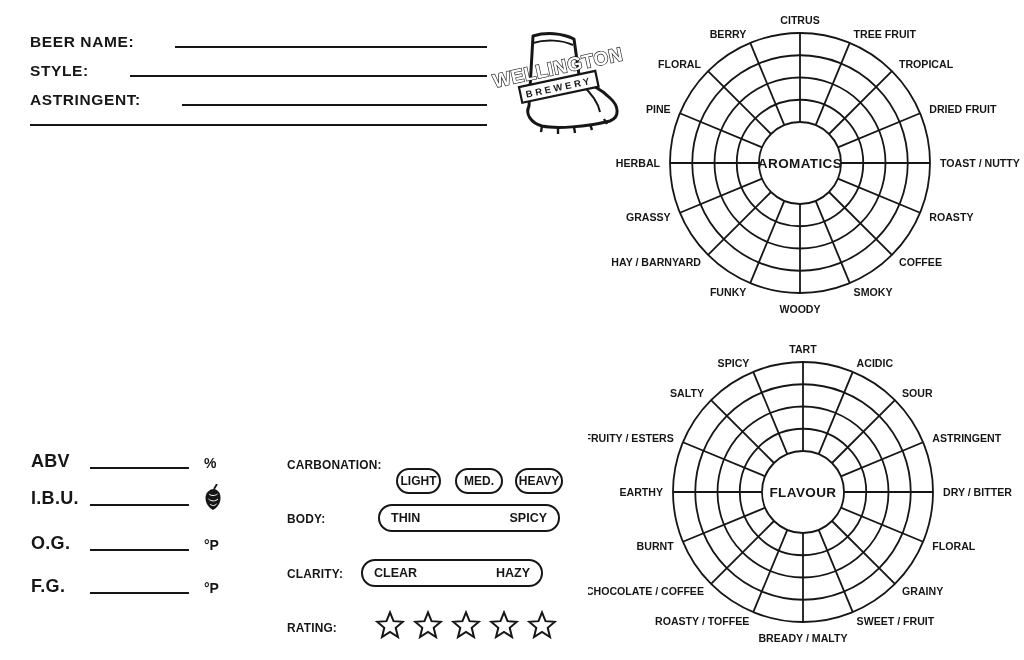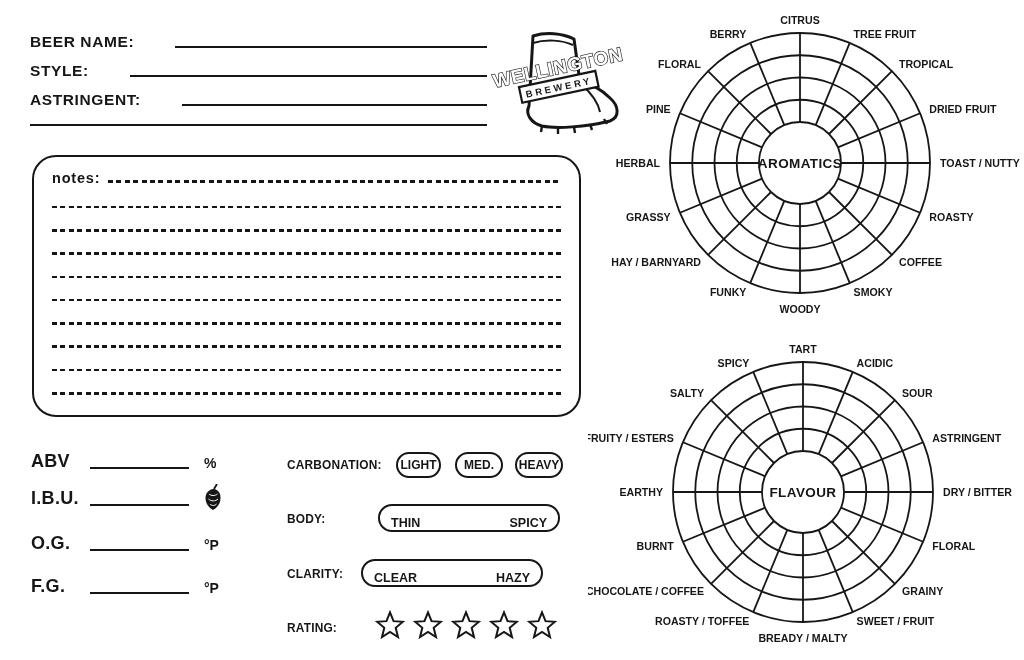--- a/index.html
+++ b/index.html
@@ -31,26 +31,26 @@
   .s-label{font-weight:700;font-size:18px;letter-spacing:.3px;line-height:1;min-width:49px;white-space:nowrap;}
   .s-line{flex:1;border-bottom:2.2px solid #161616;margin:0 15px 1px 10px;}
   .s-unit{width:42px;font-weight:700;font-size:14px;line-height:1;}
   .s-unit svg{margin-bottom:-7px;}
   
   .controls{position:absolute;left:287px;top:444px;width:300px;height:212px;}
   .c-label{position:absolute;left:0;font-weight:700;font-size:12.8px;letter-spacing:.2px;
     transform:scaleX(.93);transform-origin:0 100%;white-space:nowrap;}
   .cl1{top:13px}.cl2{top:67px}.cl3{top:122px}.cl4{top:176px}
   .pill{position:absolute;border:2.2px solid #161616;border-radius:14px;display:flex;
-    align-items:center;justify-content:center;font-weight:700;font-size:12px;box-sizing:border-box;}
+    align-items:center;justify-content:center;font-weight:700;font-size:12px;box-sizing:border-box;margin-top:16px;}
   .p-light{left:109px;top:8px;width:45px;height:26px;}
   .p-med{left:168px;top:8px;width:48px;height:26px;}
   .p-heavy{left:228px;top:8px;width:48px;height:26px;}
   .pill-long{position:absolute;border:2.2px solid #161616;border-radius:15px;display:flex;
-    align-items:flex-end;justify-content:space-between;padding:0 11px;font-weight:700;
+    align-items:center;justify-content:space-between;padding:0 11px;font-weight:700;
     font-size:12.5px;box-sizing:border-box;width:182px;height:28px;gap:16px;}
   .p-body{left:91px;top:60px;}
   .p-clarity{left:74px;top:115px;}
   .stars{position:absolute;left:88px;top:166px;display:flex;gap:8px;}
   
   .wheel{position:absolute;width:440px;height:336px;}
   .wheel-aromatics{left:585px;top:-5px;}
   .wheel-flavour{left:588px;top:324px;}
   .wlabel{font-weight:700;font-size:10.6px;fill:#161616;}
   .wtitle{font-weight:700;font-size:13.5px;letter-spacing:.4px;fill:#161616;}
@@ -85,35 +85,20 @@
     <path d="M56,102 l-1,6 M72,104 l0,6 M88,103 l1,6 M104,100 l2,6 M118,95 l3,5" stroke="#161616" stroke-width="2.4" fill="none"></path>
     <g transform="rotate(-12 72 44)">
       <text x="72" y="50" text-anchor="middle" font-size="19" font-weight="700" letter-spacing="0.5" fill="#ffffff" stroke="#161616" stroke-width="1.3" paint-order="stroke">WELLINGTON</text>
     </g>
     <g transform="rotate(-12 72 64)">
       <rect x="34" y="55" width="78" height="16" fill="#ffffff" stroke="#161616" stroke-width="2.2"></rect>
       <text x="73" y="67" text-anchor="middle" font-size="9.5" font-weight="700" letter-spacing="2.8" fill="#161616">BREWERY</text>
     </g>
   </svg>
 
-  <div class="notes-box">
-    <div class="nrow">
-      <span class="nlabel">notes:</span>
-      <span class="dfill"></span>
-    </div>
-    <div class="dline"></div>
-    <div class="dline"></div>
-    <div class="dline"></div>
-    <div class="dline"></div>
-    <div class="dline"></div>
-    <div class="dline"></div>
-    <div class="dline"></div>
-    <div class="dline"></div>
-    <div class="dline"></div>
-  </div>
 
   <div class="stats">
     <div class="stat-row r1">
       <span class="s-label">ABV</span>
       <span class="s-line"></span>
       <span class="s-unit">%</span>
     </div>
     <div class="stat-row r2">
       <span class="s-label">I.B.U.</span>
       <span class="s-line"></span>

